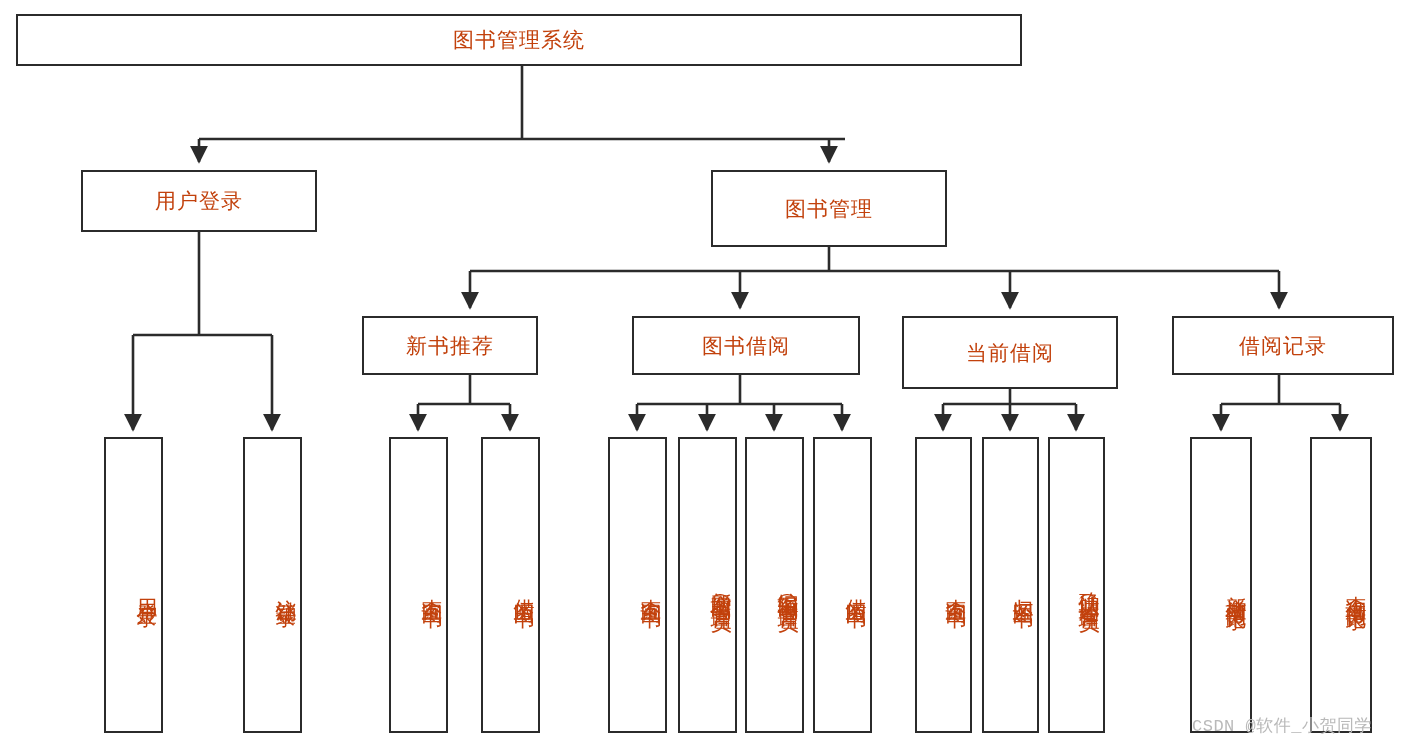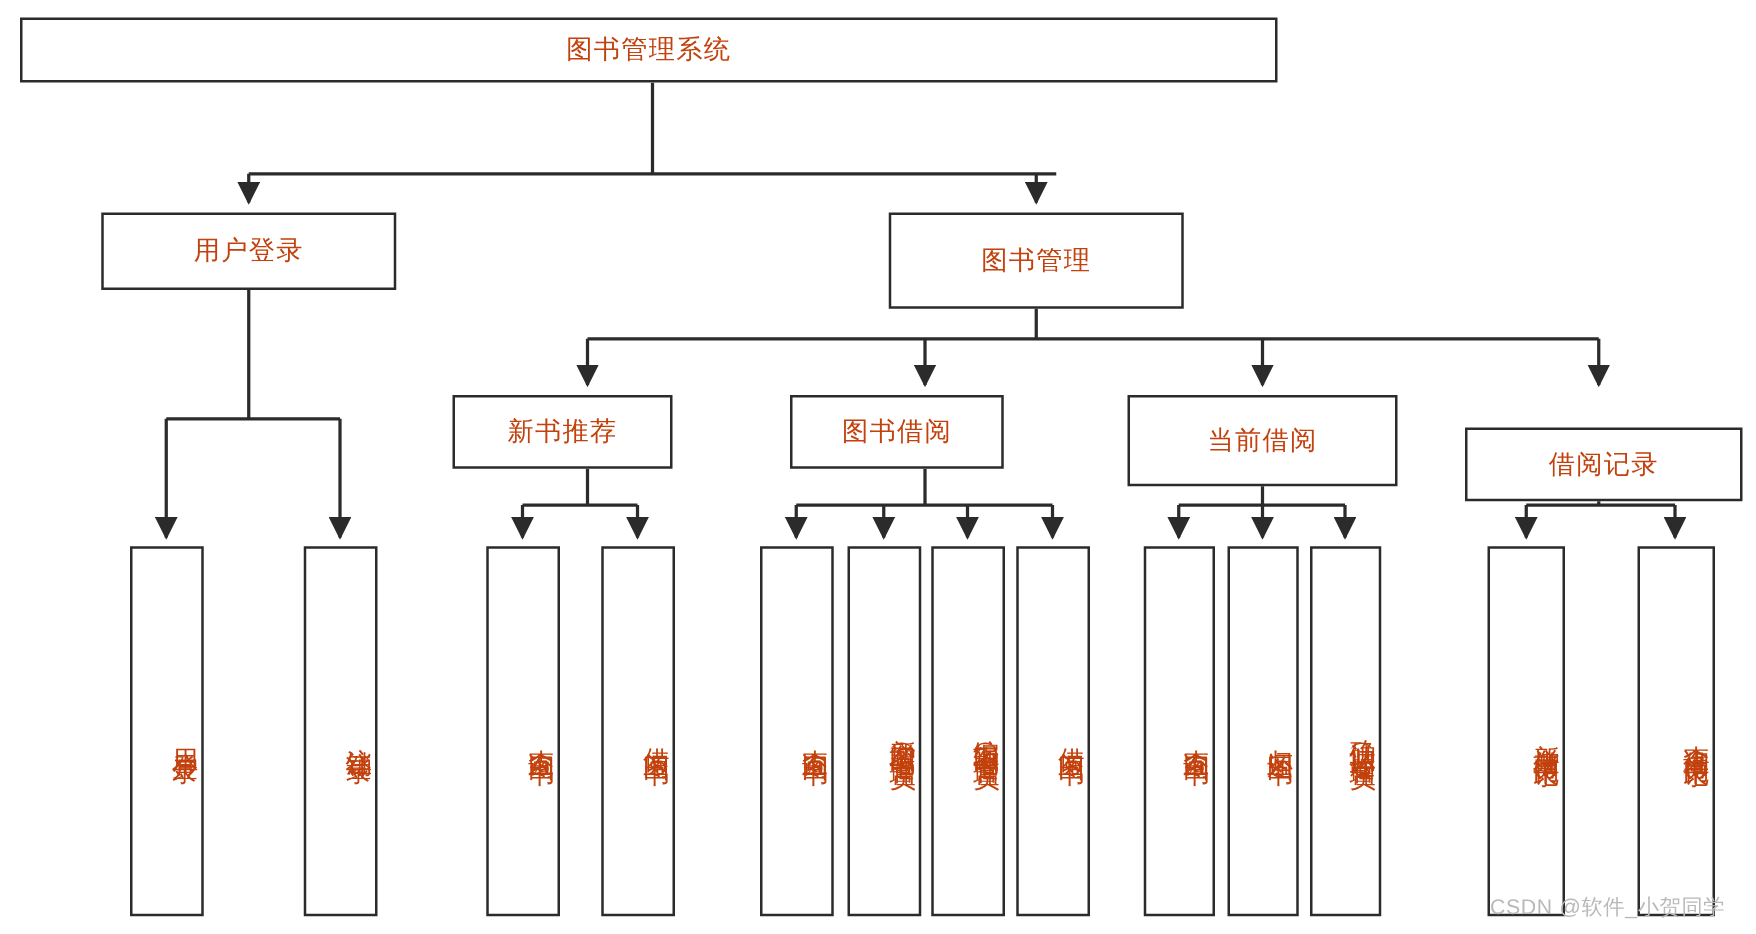--- a/index.html
+++ b/index.html
@@ -114,23 +114,23 @@
       <path d="M 1340 404 L 1340 430" marker-end="url(#arrow)"></path>
     </g>
   </svg>
 
   <div class="node horiz" style="left:16px; top:14px; width:1006px; height:52px;">图书管理系统</div>
 
   <div class="node horiz" style="left:81px; top:170px; width:236px; height:62px;">用户登录</div>
   <div class="node horiz" style="left:711px; top:170px; width:236px; height:77px;">图书管理</div>
 
   <div class="node horiz" style="left:362px; top:316px; width:176px; height:59px;">新书推荐</div>
-  <div class="node horiz" style="left:632px; top:316px; width:171px; height:59px;">图书借阅</div>
+  <div class="node horiz" style="left:632px; top:316px; width:228px; height:59px;">图书借阅</div>
   <div class="node horiz" style="left:902px; top:316px; width:216px; height:73px;">当前借阅</div>
-  <div class="node horiz" style="left:1172px; top:316px; width:222px; height:59px;margin-top:26px;">借阅记录</div>
+  <div class="node horiz" style="left:1172px; top:316px; width:222px; height:59px;">借阅记录</div>
 
   <div class="node vert" style="left:104px; top:437px; width:59px; height:296px;">
     <span class="vtext">用户登录</span>
   </div>
   <div class="node vert" style="left:243px; top:437px; width:59px; height:296px;">
     <span class="vtext">注销登录</span>
   </div>
 
   <div class="node vert" style="left:389px; top:437px; width:59px; height:296px;">
     <span class="vtext">查询图书</span>
@@ -162,15 +162,15 @@
     <span class="vtext">确认归还（管理员）</span>
   </div>
 
   <div class="node vert" style="left:1190px; top:437px; width:62px; height:296px;">
     <span class="vtext">新增借阅记录</span>
   </div>
   <div class="node vert" style="left:1310px; top:437px; width:62px; height:296px;">
     <span class="vtext">查询借阅记录</span>
   </div>
 
-  <div class="watermark" style="left:1192px; top:714px;">CSDN @软件_小贺同学</div>
+  <div class="watermark" style="left:1192px; top:714px;font-family:Liberation Mono, monospace;">CSDN @软件_小贺同学</div>
 
 </div>
 
 </body></html>

